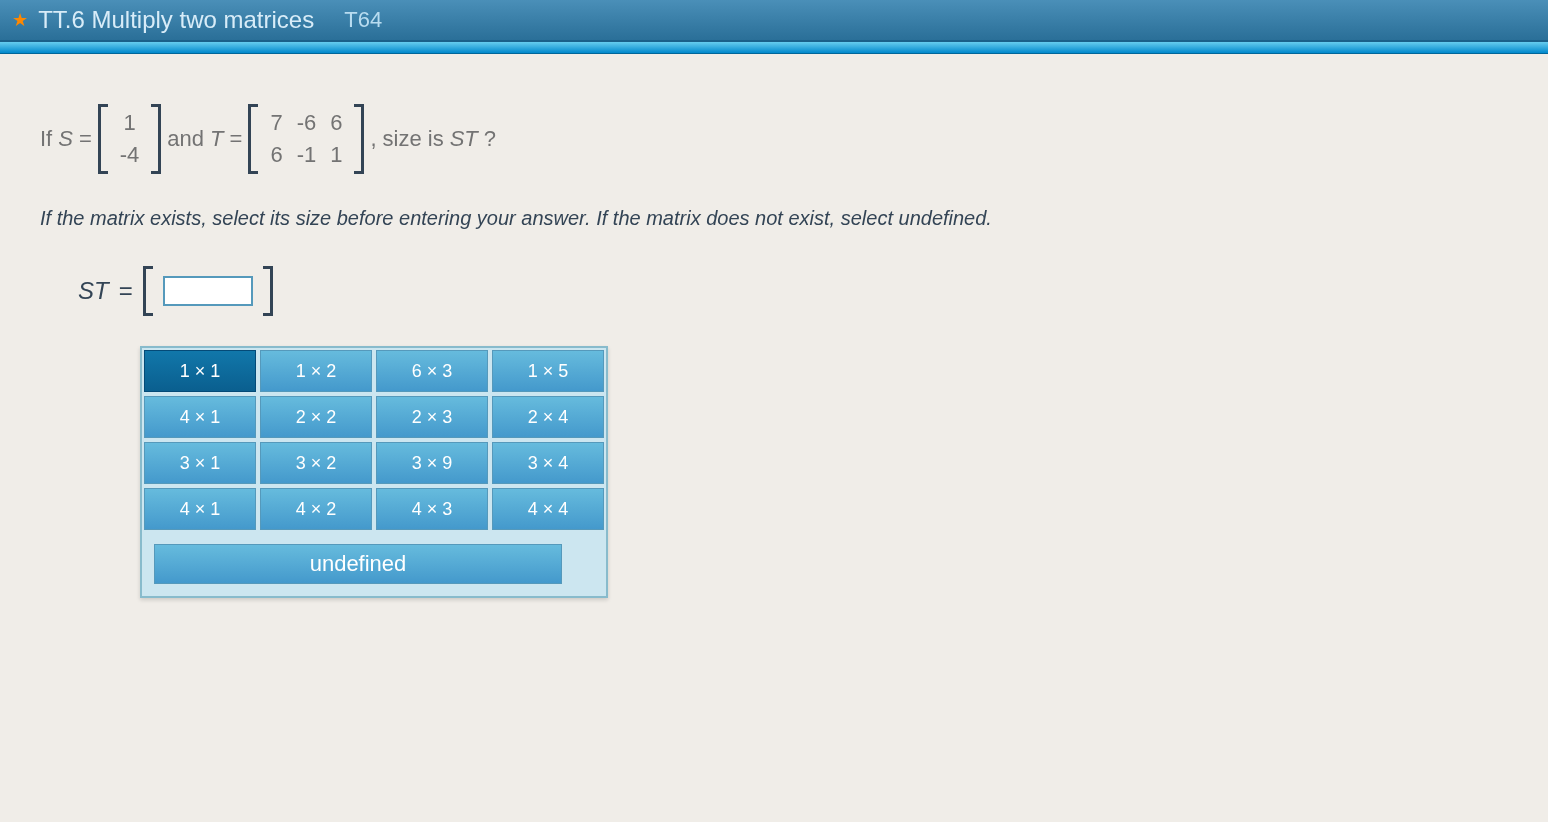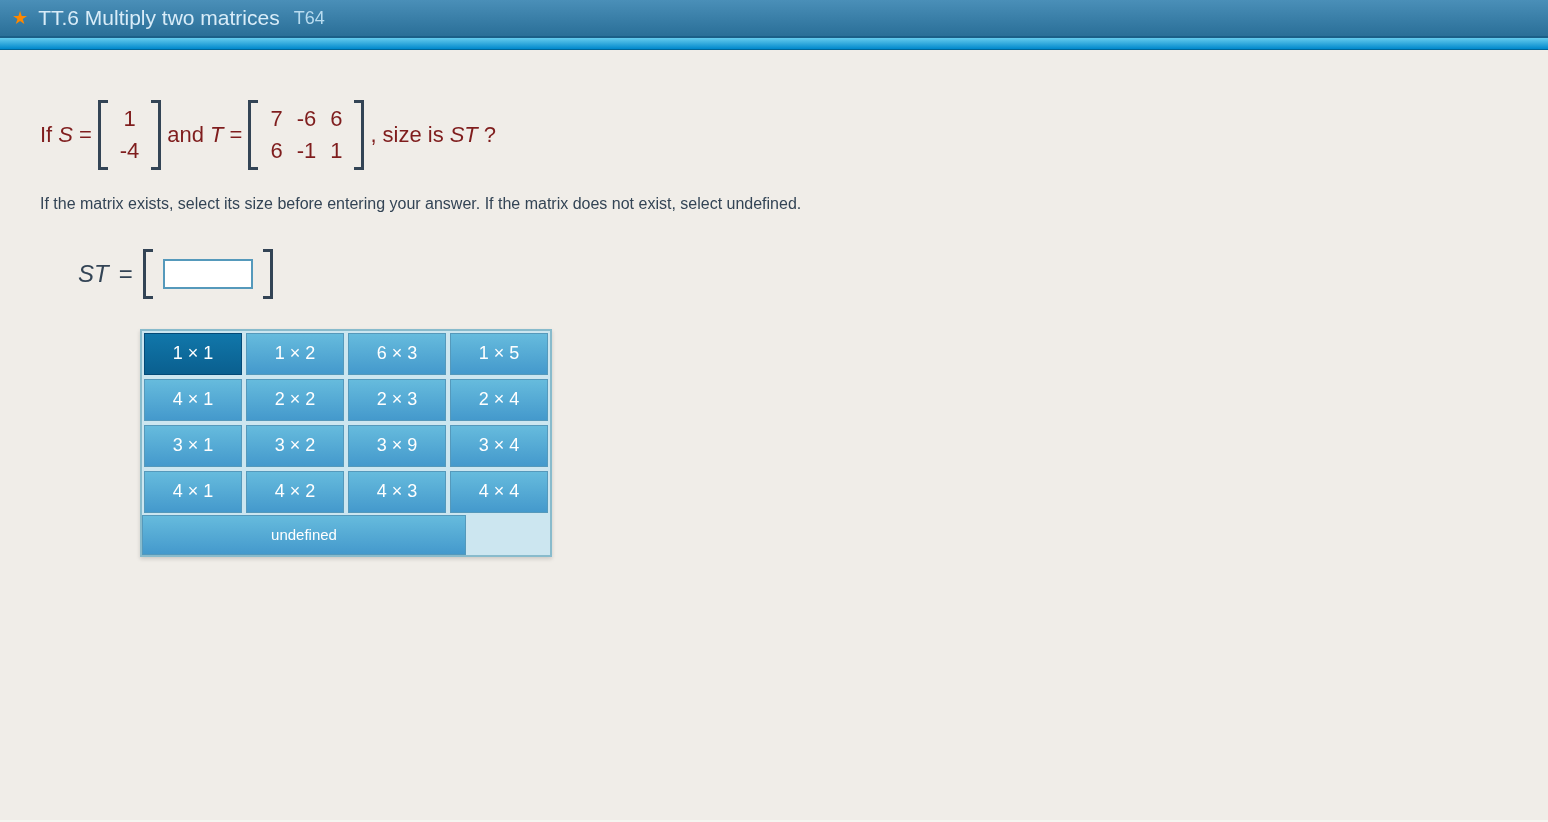--- a/index.html
+++ b/index.html
@@ -1,55 +1,55 @@
 <!DOCTYPE html>
 <html><head>
   <meta charset="utf-8">
   <style>
     * { margin: 0; padding: 0; box-sizing: border-box; }
     body { font-family: Verdana, Arial, sans-serif; background: #f5f5f0; width: 1548px; height: 822px; overflow: hidden; }
     
     .header { background: linear-gradient(to bottom, #4a8fb8 0%, #3a7fa8 50%, #2a6f98 100%); padding: 6px 12px; display: flex; align-items: center; gap: 10px; border-bottom: 2px solid #1a5f88; }
     .star { color: #ff8800; font-size: 18px; }
-    .header-title { color: #d8ecf8; font-size: 21px; font-weight: normal; }
-    .header-code { color: #b8dcf0; font-size: 18px; margin-left: 4px; }
+    .header-title { color: #d8ecf8; font-size: 24px; font-weight: normal; }
+    .header-code { color: #b8dcf0; font-size: 22px; margin-left: 20px; }
     
     .accent-bar { height: 12px; background: linear-gradient(to bottom, #66ccee 0%, #33aadd 50%, #0088cc 100%); border-bottom: 1px solid #006699; }
     
     .content { padding: 50px 40px 40px 40px; background: #f0ede8; min-height: 770px; }
     
-    .question-line { display: flex; align-items: center; gap: 6px; font-size: 22px; color: #7f1d1d; margin-bottom: 21px; }
+    .question-line { display: flex; align-items: center; gap: 6px; font-size: 22px; color: #737373; margin-bottom: 28px; }
     .italic { font-style: italic; }
     
     .matrix-wrap { display: inline-flex; align-items: center; }
     .bracket-left, .bracket-right { display: inline-block; width: 12px; align-self: stretch; position: relative; }
     .bracket-left::before, .bracket-left::after, .bracket-right::before, .bracket-right::after { content: ''; position: absolute; background: #334455; }
     .bracket-left::before { left: 0; top: 0; bottom: 0; width: 3px; }
     .bracket-left::after { left: 0; top: 0; width: 10px; height: 3px; box-shadow: 0 calc(100% + var(--h, 60px)) 0 #334455; }
     .bl-top, .bl-bot, .br-top, .br-bot { position: absolute; background: #334455; height: 3px; width: 10px; }
     .bl-top { left: 0; top: 0; } .bl-bot { left: 0; bottom: 0; }
     .br-top { right: 0; top: 0; } .br-bot { right: 0; bottom: 0; }
     .bl-side { position: absolute; left: 0; top: 0; bottom: 0; width: 3px; background: #334455; }
     .br-side { position: absolute; right: 0; top: 0; bottom: 0; width: 3px; background: #334455; }
     
     .matrix-cells { display: inline-grid; gap: 6px 14px; padding: 6px 10px; font-size: 22px; text-align: center; }
     .m2x1 { grid-template-columns: auto; grid-template-rows: auto auto; }
     .m2x3 { grid-template-columns: auto auto auto; grid-template-rows: auto auto; }
     
-    .instructions { font-size: 16px; color: #334455; line-height: 1.6; margin-bottom: 32px; }
+    .instructions { font-size: 20px; font-style: italic; color: #334455; line-height: 1.6; margin-bottom: 32px; }
     
     .answer-line { display: flex; align-items: center; gap: 10px; font-size: 24px; color: #334455; margin: 0 0 30px 38px; }
     .answer-box { display: inline-block; width: 90px; height: 30px; border: 2px solid #5599bb; background: #fff; }
     .answer-bracket .matrix-cells { padding: 10px 8px; }
     
     .size-grid { margin-left: 100px; background: #cce6f0; border: 2px solid #88bbcc; display: inline-block; box-shadow: 0 2px 4px rgba(0,0,0,0.15); }
     .size-row { display: flex; }
-    .size-btn { width: 98px; height: 42px; display: flex; align-items: center; justify-content: center; color: #fff; font-size: 18px; cursor: pointer; border: 1px solid #5599bb; background: linear-gradient(to bottom, #66bbdd 0%, #4499cc 100%); margin: 2px; }
+    .size-btn { width: 112px; height: 42px; display: flex; align-items: center; justify-content: center; color: #fff; font-size: 18px; cursor: pointer; border: 1px solid #5599bb; background: linear-gradient(to bottom, #66bbdd 0%, #4499cc 100%); margin: 2px; }
     .size-btn.selected { background: linear-gradient(to bottom, #1177aa 0%, #0a5f8f 100%); border: 1px solid #044a77; }
-    .undef-btn { width: 324px; height: 40px; display: flex; align-items: center; justify-content: center; color: #fff; font-size: 15px; cursor: pointer; border: 1px solid #5599bb; background: linear-gradient(to bottom, #66bbdd 0%, #4499cc 100%); margin: 0; }
+    .undef-btn { width: 408px; height: 40px; display: flex; align-items: center; justify-content: center; color: #fff; font-size: 22px; cursor: pointer; border: 1px solid #5599bb; background: linear-gradient(to bottom, #66bbdd 0%, #4499cc 100%); margin: 12px; }
   </style>
 </head>
 <body>
 
 <div class="header">
   <span class="star">★</span>
   <span class="header-title">TT.6 Multiply two matrices</span>
   <span class="header-code">T64</span>
 </div>
 <div class="accent-bar"></div>

